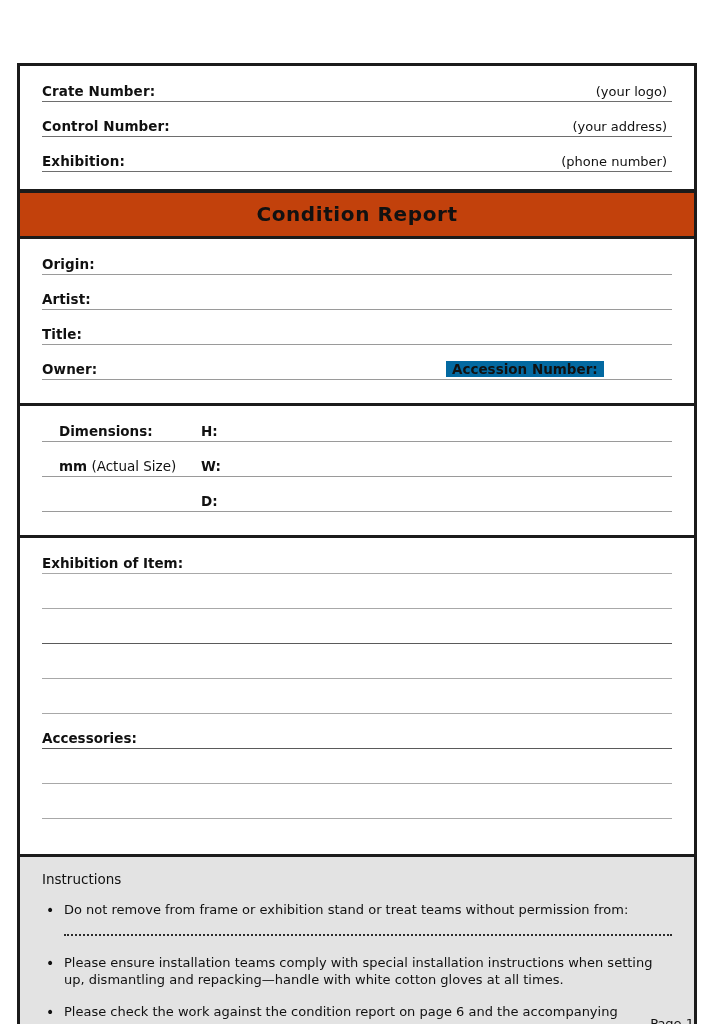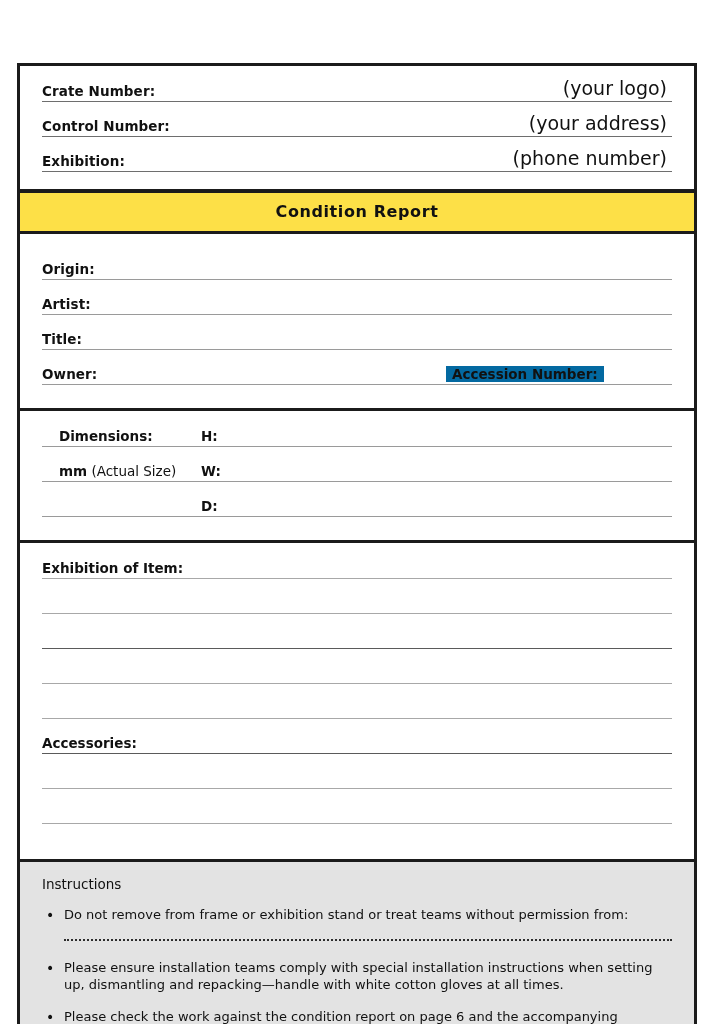--- a/index.html
+++ b/index.html
@@ -57,49 +57,49 @@
     font-weight: bold;
     font-size: 13.5px;
     letter-spacing: 0.1px;
     background: #ffffff;
     padding-right: 6px;
     z-index: 2;
   }
   .field-row .rlbl {
     position: absolute;
     right: 2px; bottom: 12px;
-    font-size: 19px;
+    font-size: 13px;
     background: #ffffff;
     padding: 0 3px 0 6px;
     z-index: 2;
   }
   .field-row .midlbl {
     position: absolute;
     left: 404px; bottom: 12px;
     font-weight: bold;
     font-size: 13.5px;
     background: #0369a1;
     padding: 0 6px;
     z-index: 2;
   }
 
   
   .title-bar {
-    background: #fde047;
+    background: #c2410c;
     border-bottom: 3px solid #1b1b1b;
     border-top: 1px solid #1b1b1b;
     text-align: center;
-    font-size: 16px;
+    font-size: 20px;
     font-weight: bold;
     letter-spacing: 0.6px;
     padding: 9px 0 10px 0;
   }
 
   
-  .ident-block { padding: 20px 22px 14px 22px; }
+  .ident-block { padding: 10px 22px 14px 22px; }
 
   
   .dims-block { padding: 10px 22px 14px 22px; }
   .dim-row { position: relative; height: 35px; }
   .dim-row .rule {
     position: absolute; left: 0; right: 0; bottom: 9px;
     border-bottom: 1px solid #9a9a9a;
   }
   .dim-row .lbl {
     position: absolute; left: 17px; bottom: 12px;

